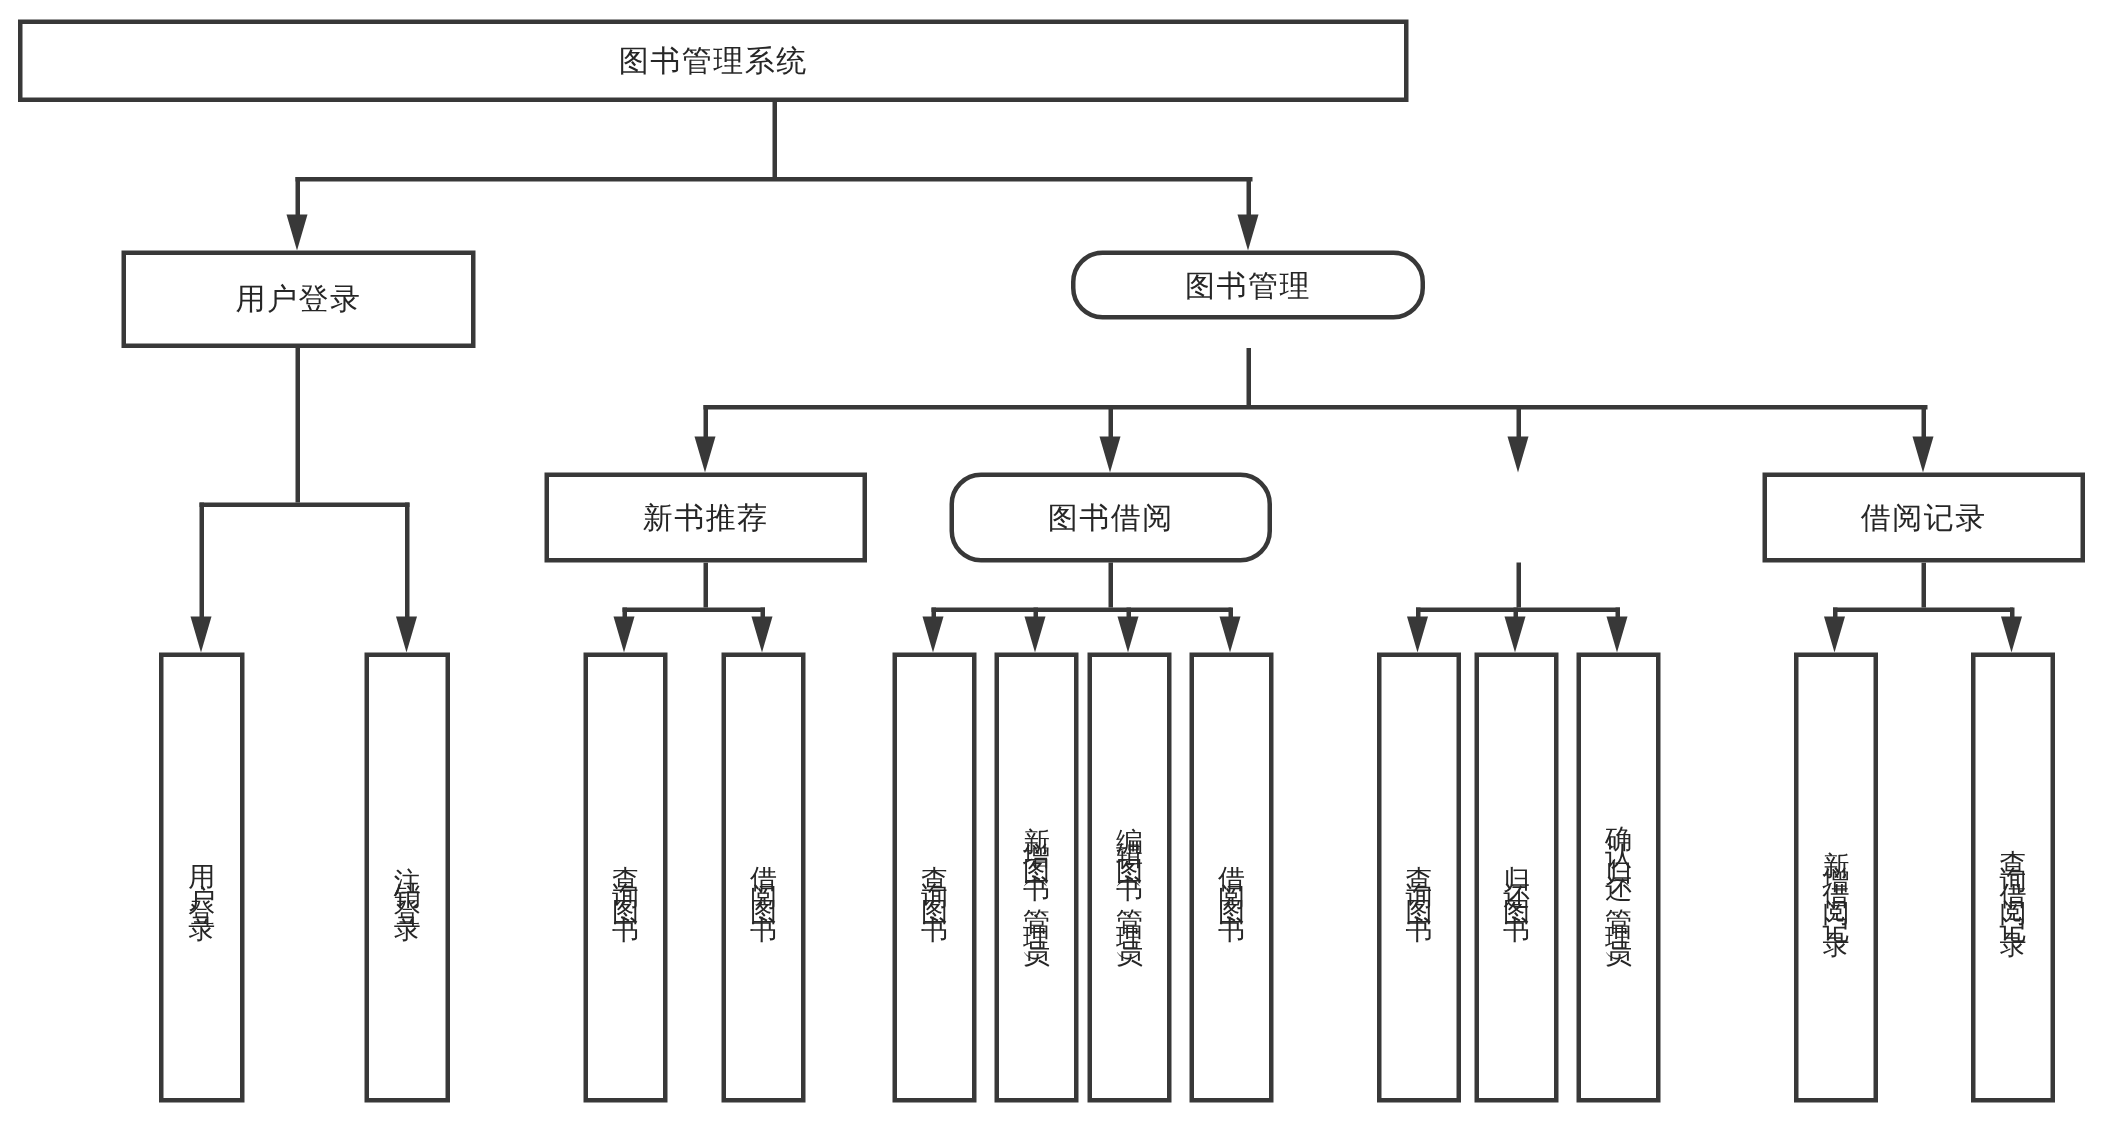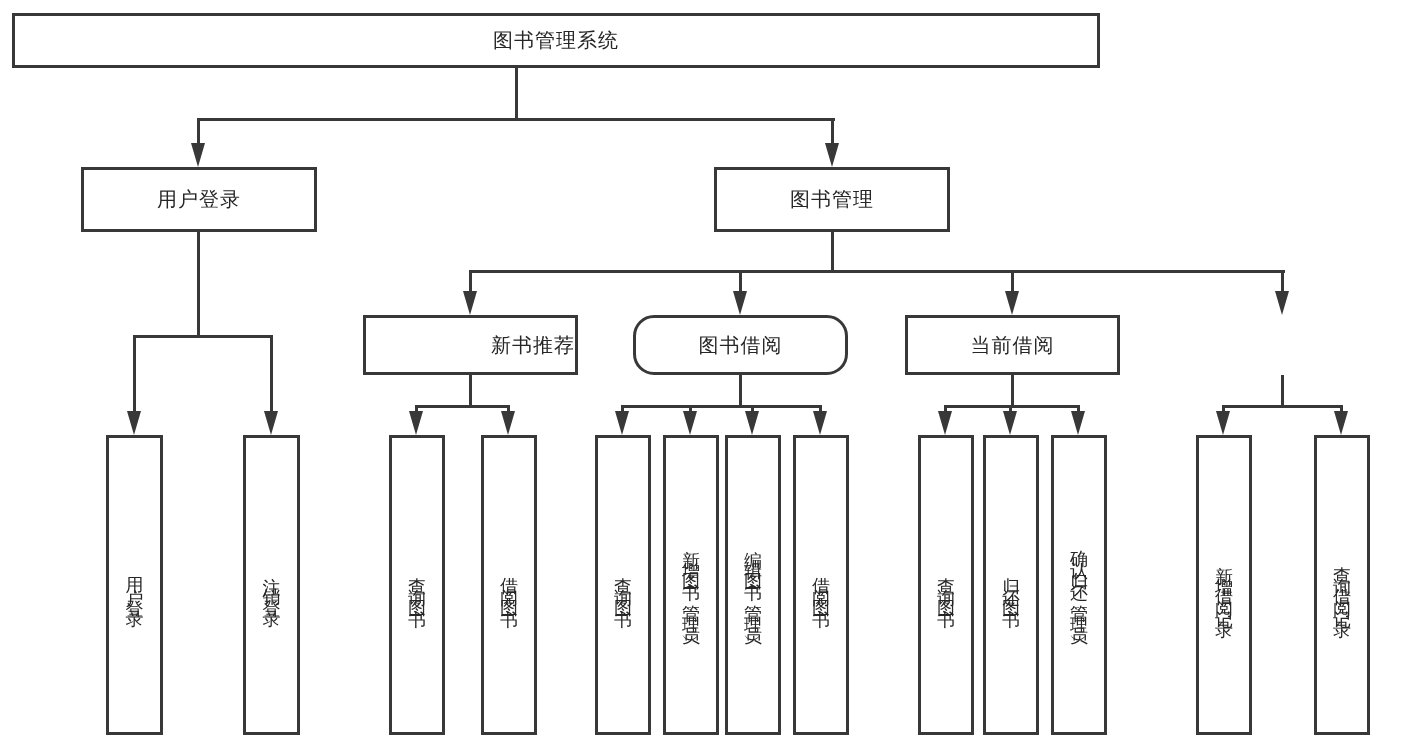--- a/index.html
+++ b/index.html
@@ -56,39 +56,39 @@
     white-space: nowrap;
     z-index: 5;
   }
 </style>
 </head>
 <body>
 
 <div id="canvas">
 
   
-  <div class="box hbox" style="left:12px; top:13px; width:1088px; height:55px;">
+  <div class="box hbox" style="left:12px; top:13px; width:927px; height:55px;">
     <span class="lbl">图书管理系统</span>
   </div>
 
   
   <div class="grp">
     <div class="vl" style="left:515px; top:68px; height:50px;"></div>
     <div class="hl" style="left:197px; top:118px; width:638px;"></div>
     <div class="vl" style="left:197px; top:118px; height:26px;"></div>
     <div class="ah" style="left:191px; top:143px;"></div>
     <div class="vl" style="left:831px; top:118px; height:26px;"></div>
     <div class="ah" style="left:825px; top:143px;"></div>
   </div>
 
   
   <div class="box hbox" style="left:81px; top:167px; width:236px; height:65px;">
     <span class="lbl">用户登录</span>
   </div>
-  <div class="box hbox" style="left:714px; top:167px; width:236px; height:65px;">
+  <div class="box hbox" style="left:714px; top:167px; width:236px; height:46px;border-radius:21px;">
     <span class="lbl">图书管理</span>
   </div>
 
   
   <div class="grp">
     <div class="vl" style="left:197px; top:232px; height:103px;"></div>
     <div class="hl" style="left:133px; top:335px; width:140px;"></div>
     <div class="vl" style="left:133px; top:335px; height:78px;"></div>
     <div class="ah" style="left:127px; top:411px;"></div>
     <div class="vl" style="left:270px; top:335px; height:78px;"></div>
@@ -103,28 +103,28 @@
     <div class="ah" style="left:463px; top:291px;"></div>
     <div class="vl" style="left:739px; top:270px; height:23px;"></div>
     <div class="ah" style="left:733px; top:291px;"></div>
     <div class="vl" style="left:1011px; top:270px; height:23px;"></div>
     <div class="ah" style="left:1005px; top:291px;"></div>
     <div class="vl" style="left:1281px; top:270px; height:23px;"></div>
     <div class="ah" style="left:1275px; top:291px;"></div>
   </div>
 
   
-  <div class="box hbox" style="left:363px; top:315px; width:215px; height:60px;justify-content:flex-end;">
+  <div class="box hbox" style="left:363px; top:315px; width:215px; height:60px;">
     <span class="lbl">新书推荐</span>
   </div>
   <div class="box hbox" style="left:633px; top:315px; width:215px; height:60px;border-radius:21px;">
     <span class="lbl">图书借阅</span>
   </div>
-  <div class="box hbox" style="left:905px; top:315px; width:215px; height:60px;">
-    <span class="lbl">当前借阅</span>
+  <div class="box hbox" style="left:1175px; top:315px; width:215px; height:60px;">
+    <span class="lbl">借阅记录</span>
   </div>
 
   
   <div class="grp">
     <div class="vl" style="left:469px; top:375px; height:30px;"></div>
     <div class="hl" style="left:415px; top:405px; width:95px;"></div>
     <div class="vl" style="left:415px; top:405px; height:8px;"></div>
     <div class="ah" style="left:409px; top:411px;"></div>
     <div class="vl" style="left:507px; top:405px; height:8px;"></div>
     <div class="ah" style="left:501px; top:411px;"></div>

